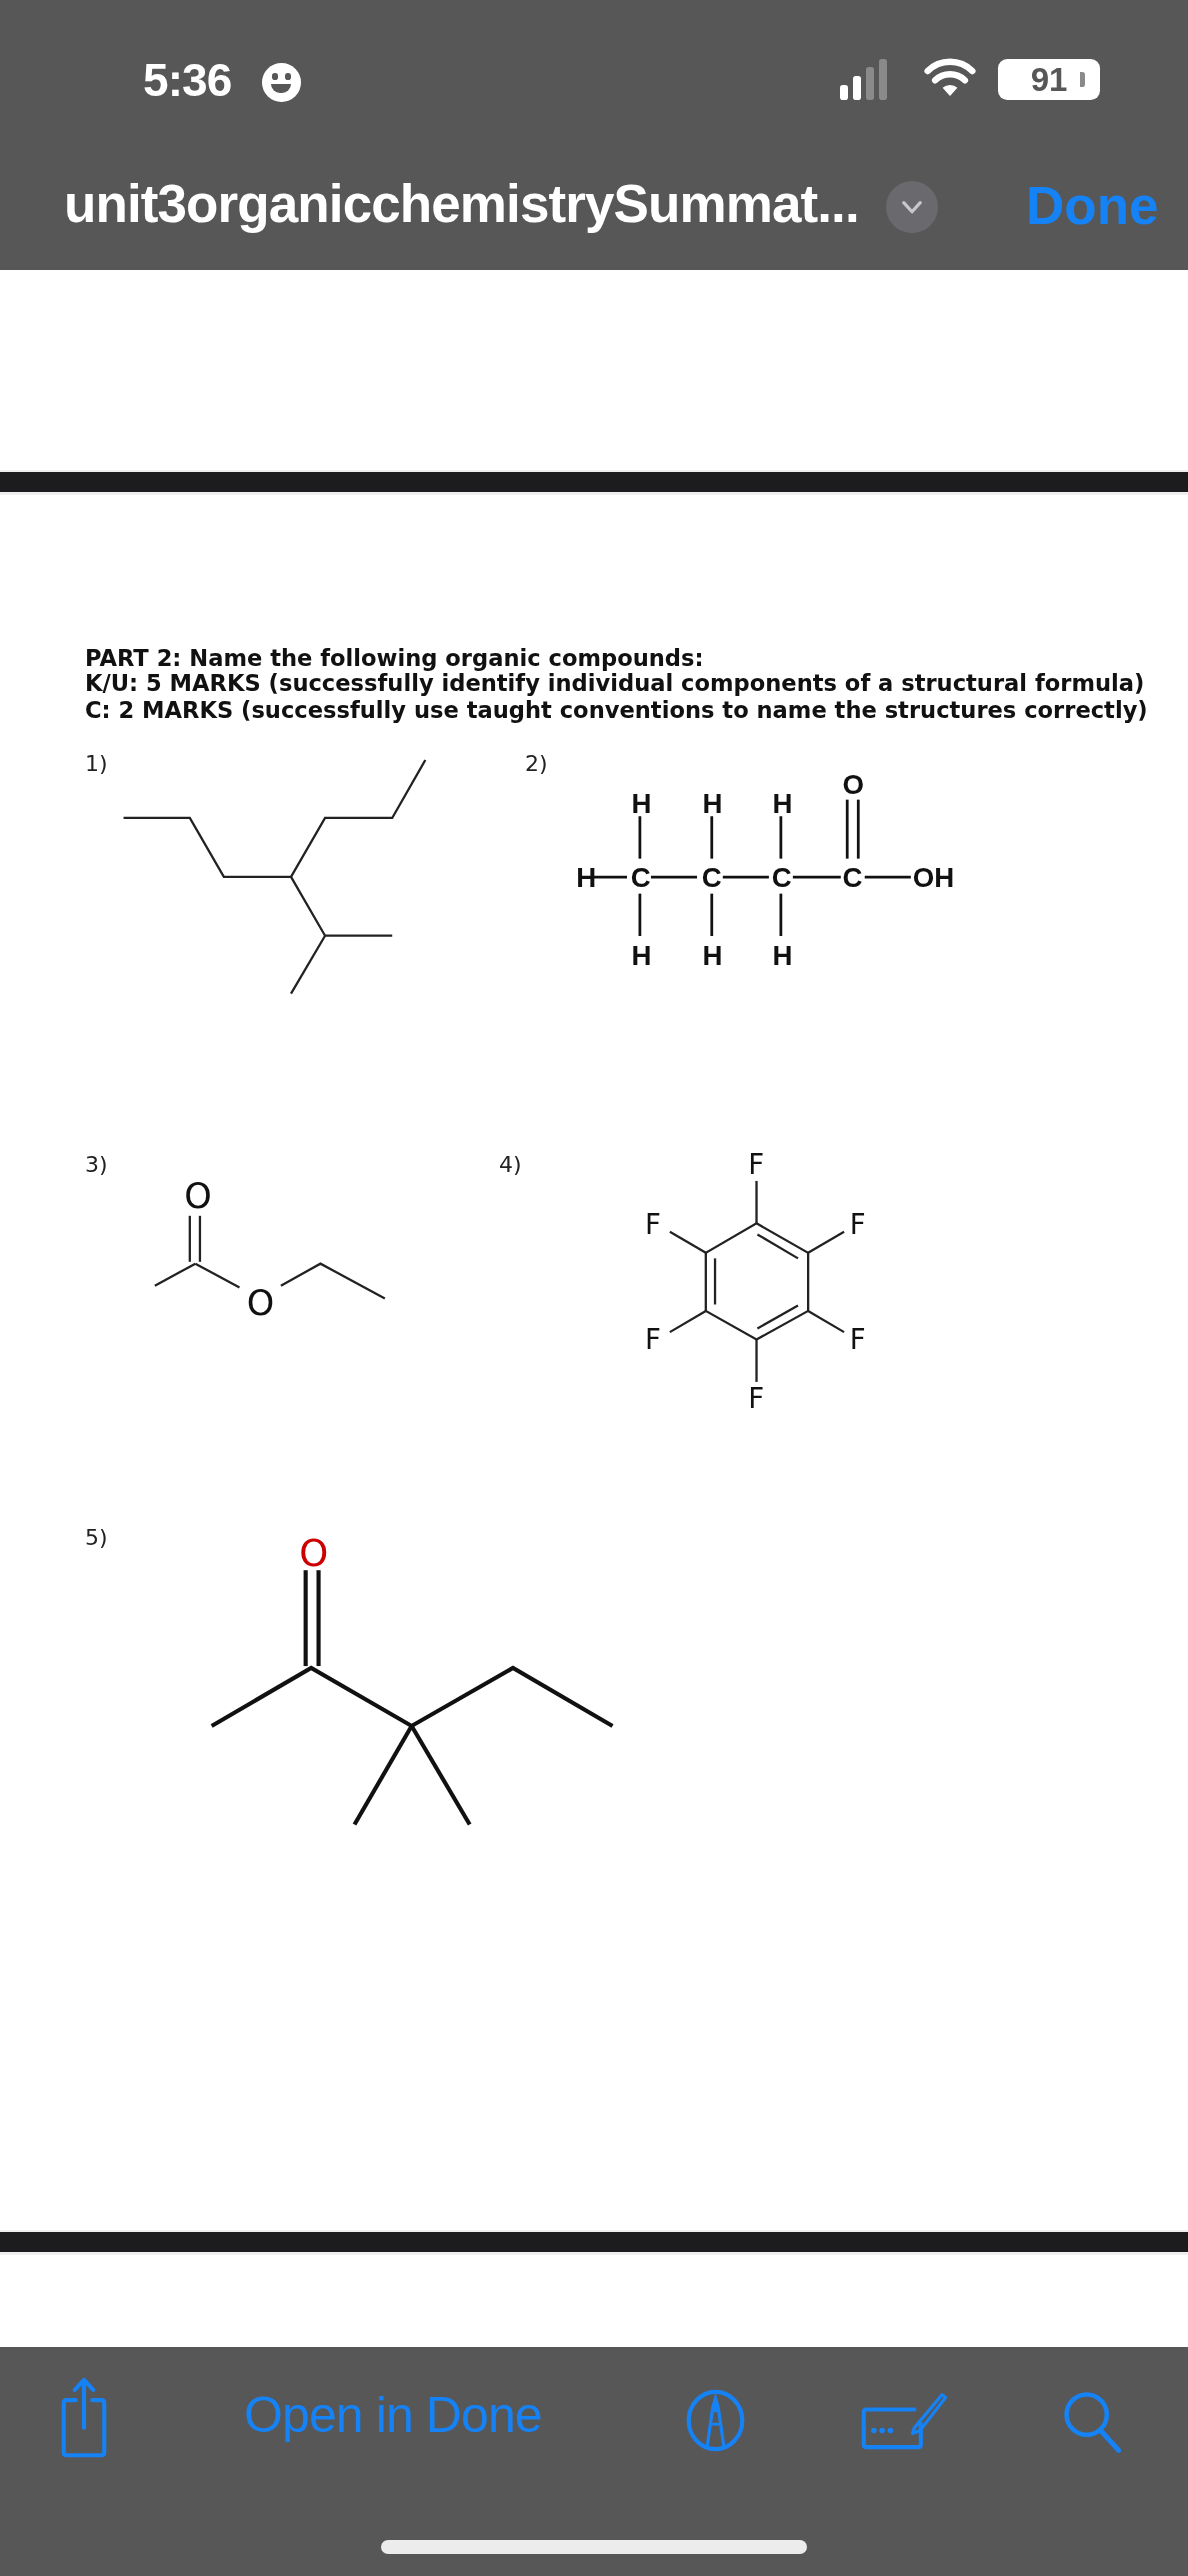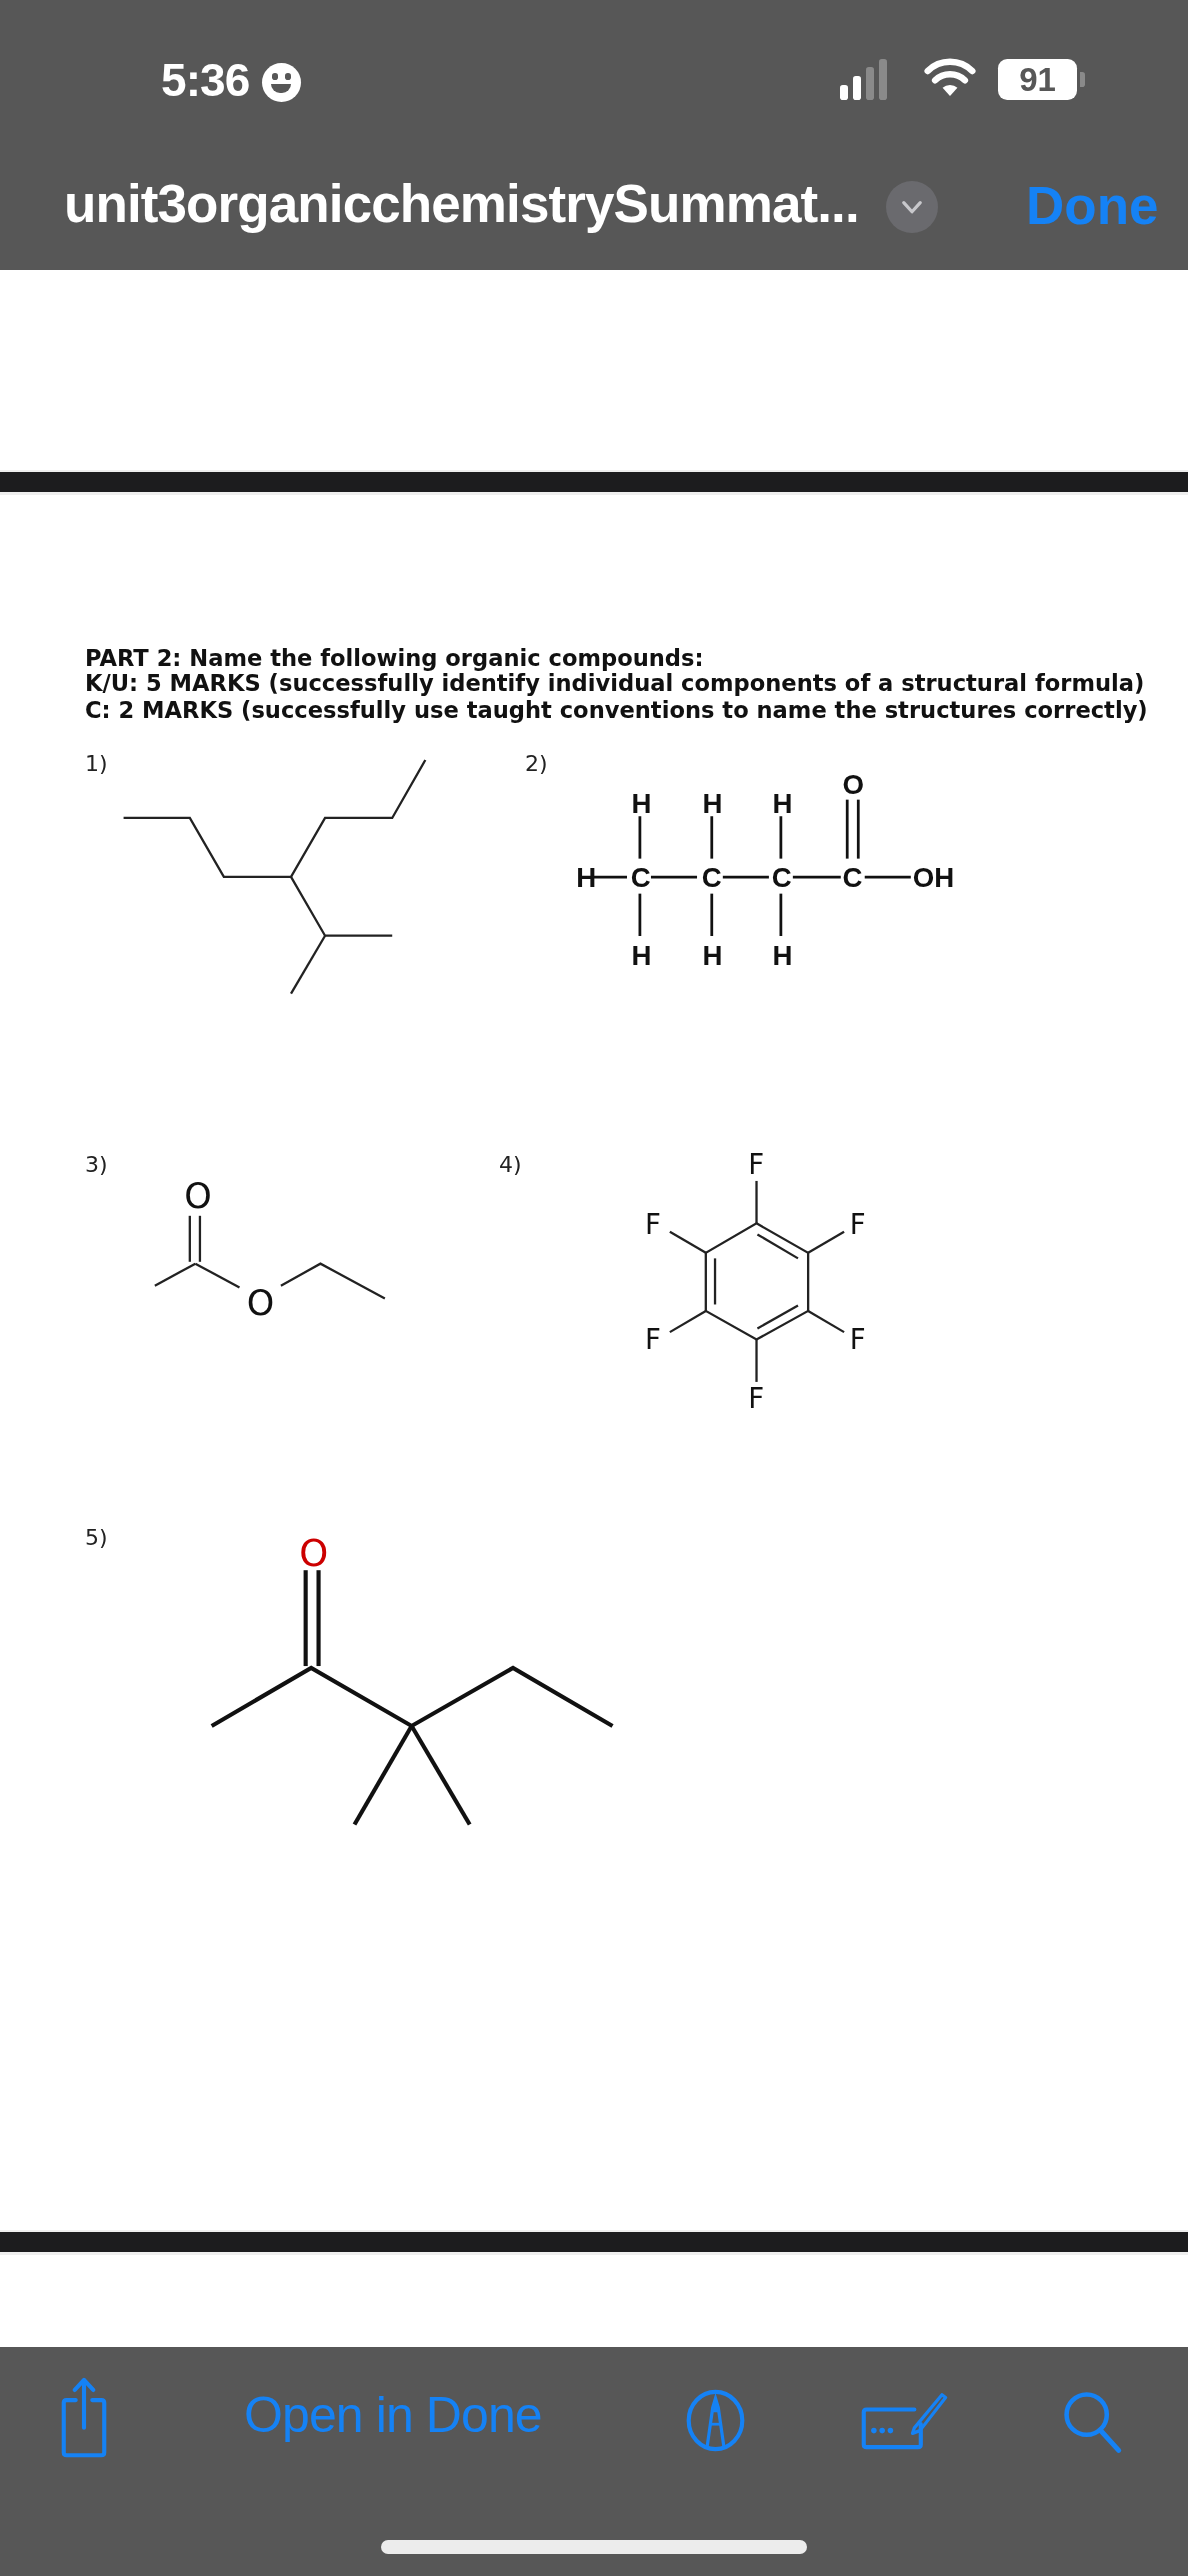--- a/index.html
+++ b/index.html
@@ -1,25 +1,25 @@
 <!DOCTYPE html>
 <html style="font-size:14.7px"><head>
 <meta charset="utf-8">
 <style>
   html, body { margin:0; padding:0; }
   body { width:1188px; height:2576px; position:relative; overflow:hidden; background:#ffffff; font-family:"Liberation Sans", sans-serif; }
   .topbar { position:absolute; left:0; top:0; width:1188px; height:270px; background:#575757; }
-  .status-time { position:absolute; left:143px; top:53px; color:#fff; font-size:46px; font-weight:600; letter-spacing:-0.9px;margin-left:18px; }
+  .status-time { position:absolute; left:143px; top:53px; color:#fff; font-size:46px; font-weight:600; letter-spacing:-0.9px; }
   .status-emoji { position:absolute; left:262px; top:63px; width:39px; height:39px; border-radius:50%; background:#fff; }
   .status-emoji::before { content:""; position:absolute; left:10px; top:10px; width:5.5px; height:7.4px; background:#575757; border-radius:2.8px; box-shadow:13px 0 0 #575757; }
   .status-emoji::after { content:""; position:absolute; left:9.2px; top:21px; width:20px; height:9.2px; background:#575757; border-radius:0 0 10px 10px; }
   .signal { position:absolute; left:840px; top:59px; width:64px; height:41px; }
   .signal span { position:absolute; bottom:0; width:8.3px; border-radius:2.8px; }
   .wifi { position:absolute; left:924px; top:57px; }
-  .battery { position:absolute; left:998px; top:59px; width:79px; height:41px; background:#fff; border-radius:9.2px; }
+  .battery { position:absolute; left:998px; top:59px; width:102px; height:41px; background:#fff; border-radius:9.2px; }
   .battery-text { position:absolute; left:0; right:0; top:1.8px; text-align:center; color:#575757; font-weight:700; font-size:33px; }
   .battery-tip { position:absolute; left:1080px; top:72px; width:4.6px; height:14.7px; background:#8a8a8a; border-radius:0 2.8px 2.8px 0; }
   .doc-title { position:absolute; left:64px; top:173px; color:#fff; font-size:53px; font-weight:600; letter-spacing:-0.9px; white-space:nowrap; }
   .chevron-btn { position:absolute; left:886px; top:181px; width:52px; height:52px; border-radius:50%; background:#6a6a6e; }
   .chevron-btn svg { position:absolute; left:14.7px; top:16.6px; }
   .done-btn { position:absolute; left:1006px; top:175px; color:#1582f5; font-size:53px; font-weight:600;margin-left:20px; }
   .page-break { position:absolute; left:0; width:1188px; height:20px; background:#1c1c1e; border-top:2.8px solid #eeeeee; border-bottom:3.7px solid #eeeeee; }
   .part-text { position:absolute; left:85px; color:#111; font-family:"DejaVu Sans", sans-serif; font-size:22.6px; white-space:nowrap;font-weight:bold; }
   .qnum { position:absolute; color:#222; font-family:"DejaVu Sans", sans-serif; font-size:22px; }
   svg.mol { position:absolute; }

